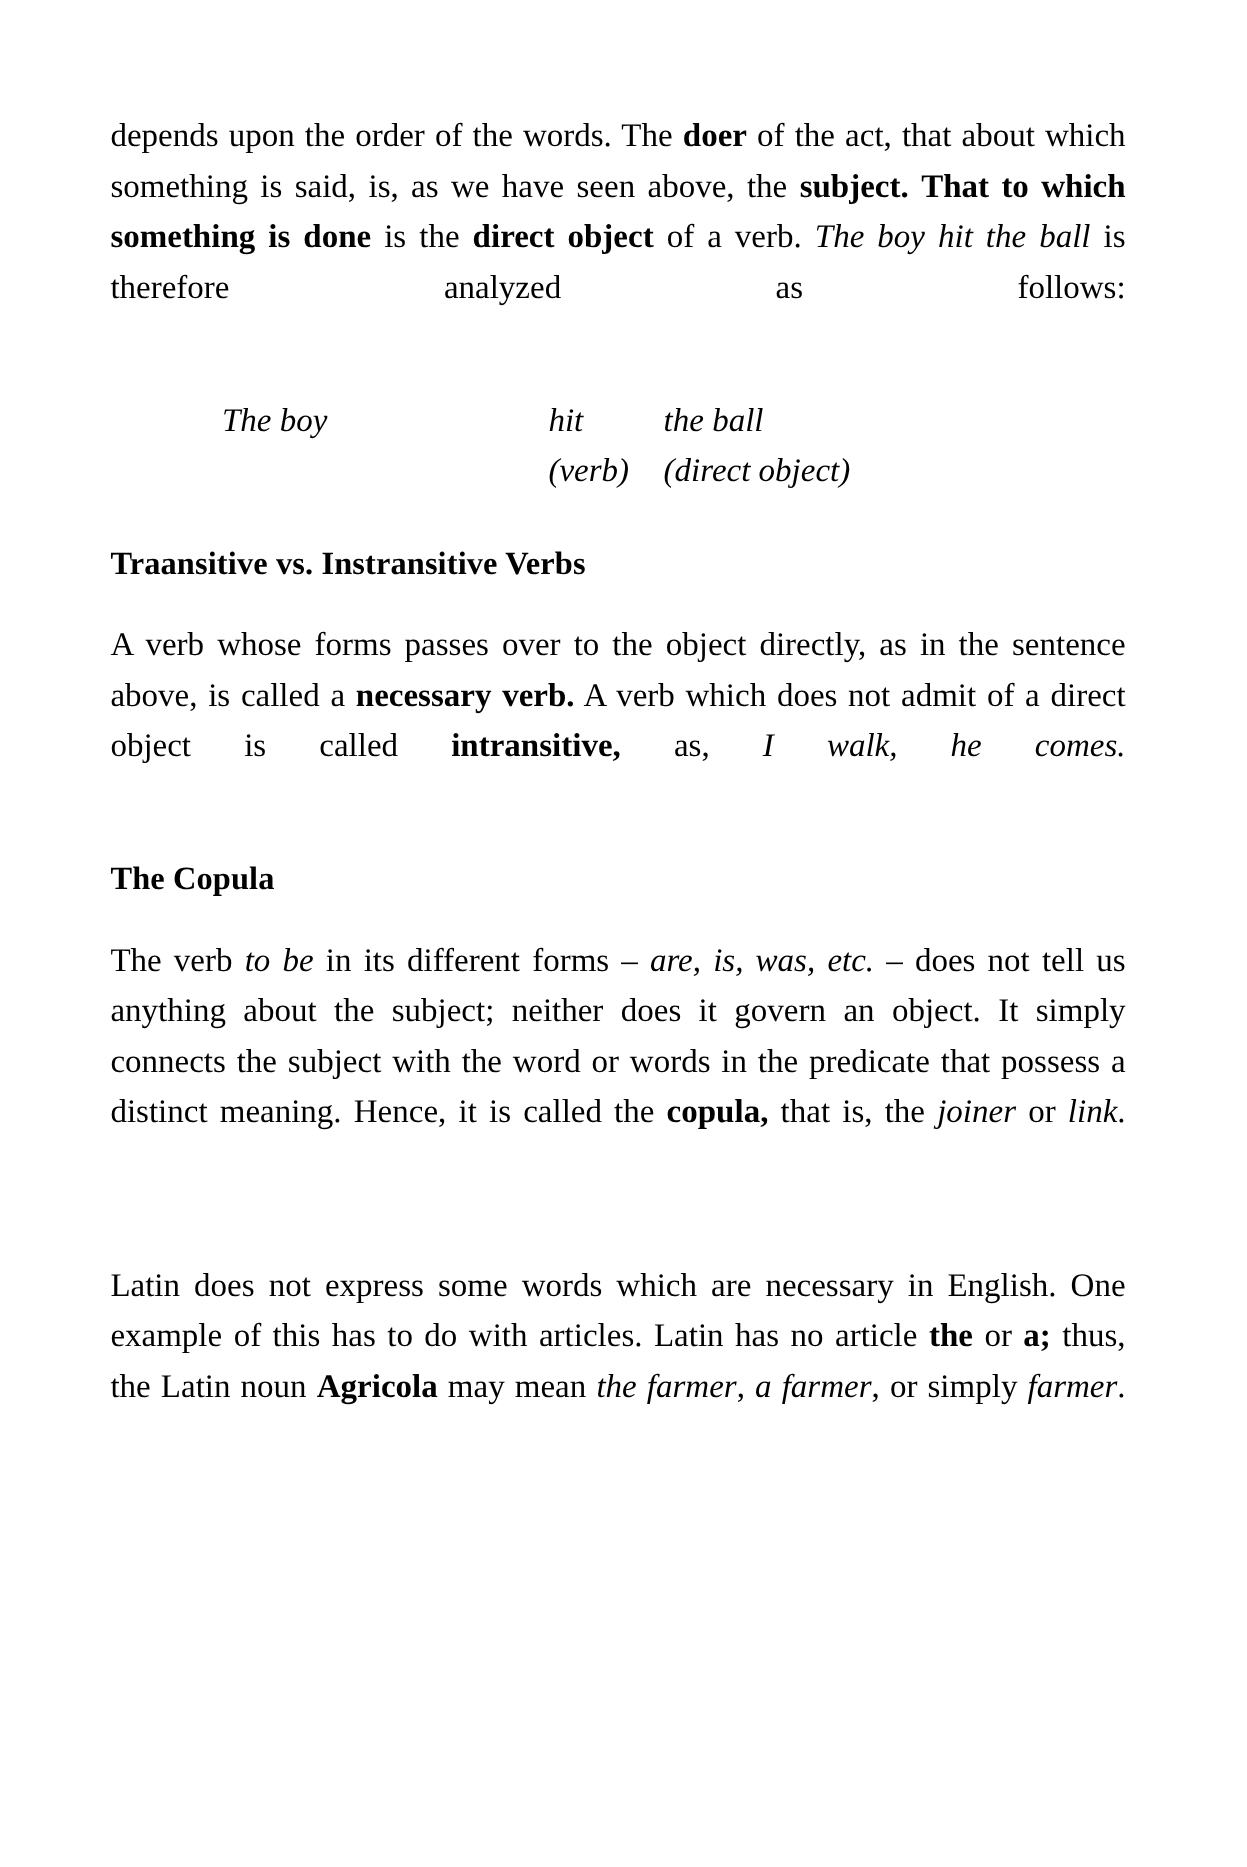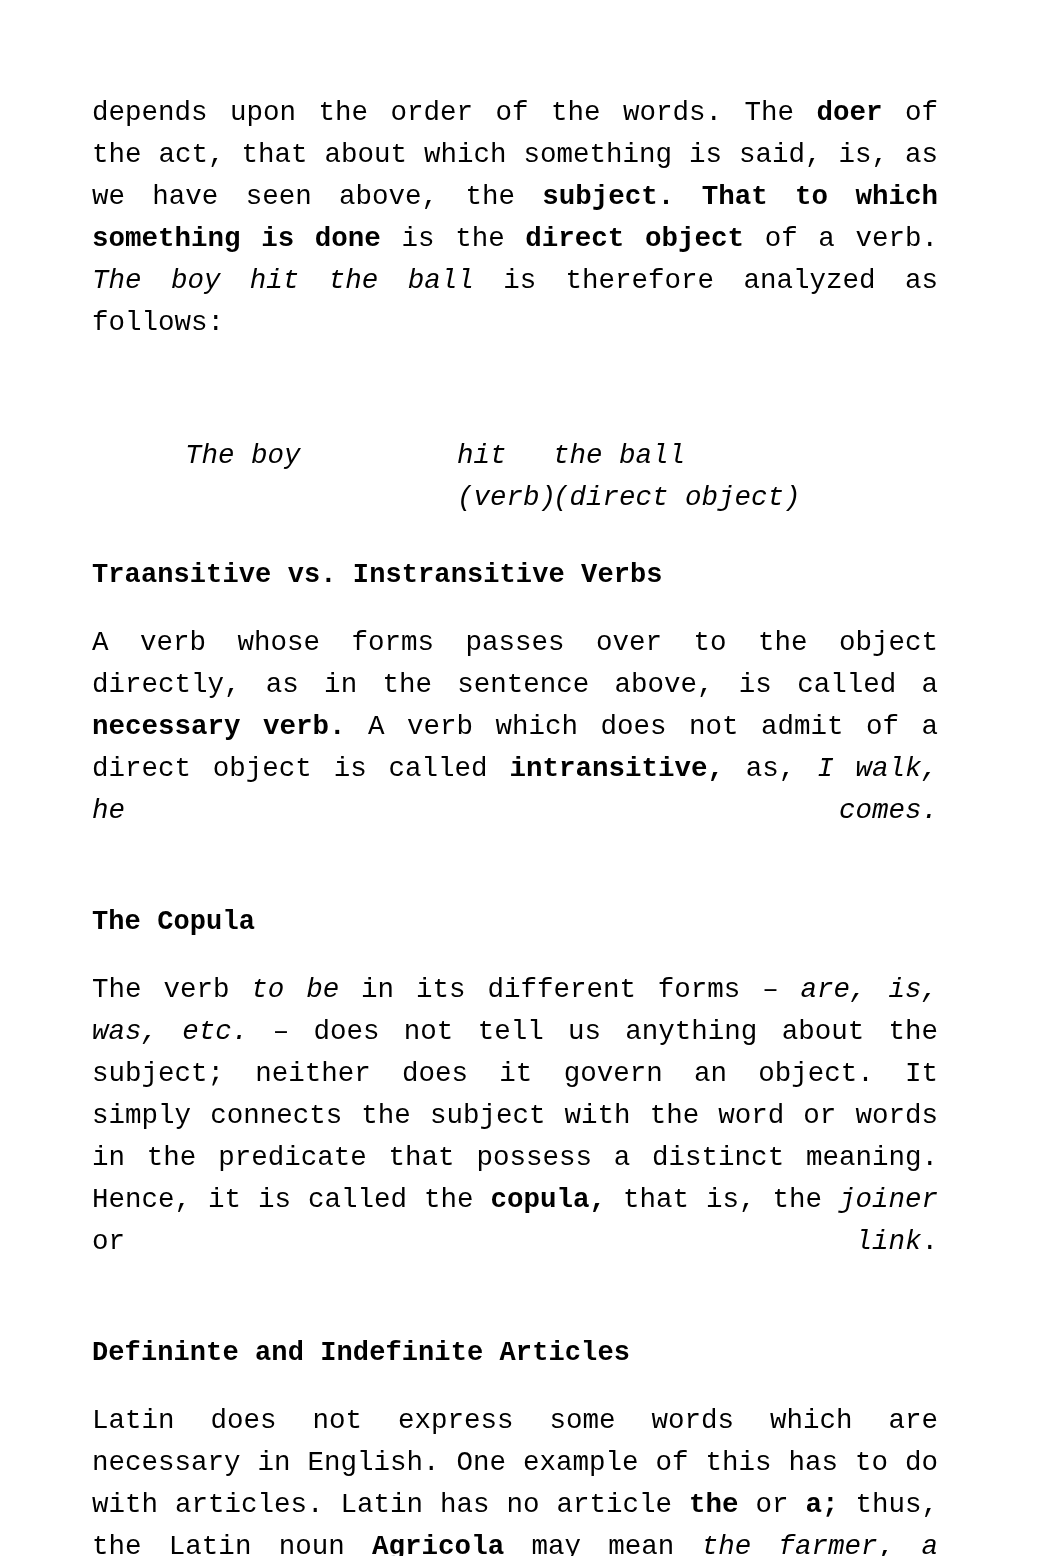--- a/index.html
+++ b/index.html
@@ -13,21 +13,20 @@
     font-family: "Liberation Serif", "DejaVu Serif", serif;
     color: #000000;
     -webkit-font-smoothing: antialiased;
   }
   .page {
     position: relative;
     width: 1039px;
     height: 1556px;
     background: #ffffff;
     overflow: hidden;
-    font-family: Liberation Mono, monospace;
   }
   .content {
     position: absolute;
     left: 92px;
     top: 92px;
     width: 846px;
   }
   p.body-par {
     margin: 0 0 0 0;
     font-size: 27.5px;
@@ -86,21 +85,20 @@
     position: absolute;
     left: 360px;
     top: 0;
     font-size: 27.5px;
     line-height: 34px;
     white-space: nowrap;
   }
   .analysis-rows {
     position: relative;
     height: 92px;
-    margin-top: 22px;
   }
   .cell {
     position: absolute;
     font-size: 27.5px;
     line-height: 42px;
     font-style: italic;
     white-space: nowrap;
   }
   .r1 { top: 0; }
   .r2 { top: 42px; }
@@ -137,19 +135,18 @@
 
     <p class="body-par"><span>A verb whose forms passes over to the object directly, as in the sentence above, is called a </span><b>necessary verb.</b><span> A verb which does not admit of a direct object is called </span><b>intransitive,</b><span> as, </span><i>I walk, he comes.</i></p>
 
     <div class="heading-gap-before"></div>
     <h2 class="section-heading">The Copula</h2>
     <div class="heading-gap-after"></div>
 
     <p class="body-par"><span>The verb </span><i>to be</i><span> in its different forms – </span><i>are, is, was, etc.</i><span> – does not tell us anything about the subject; neither does it govern an object. It simply connects the subject with the word or words in the predicate that possess a distinct meaning. Hence, it is called the </span><b>copula,</b><span> that is, the </span><i>joiner</i><span> or </span><i>link</i><span>.</span></p>
 
     <div class="heading-gap-before"></div>
-    <h2 class="section-heading">Defininte and Indefinite Articles</h2>
     <div class="heading-gap-after"></div>
 
     <p class="body-par"><span>Latin does not express some words which are necessary in English. One example of this has to do with articles. Latin has no article </span><b>the</b><span> or </span><b>a;</b><span> thus, the Latin noun </span><b>Agricola</b><span> may mean </span><i>the farmer</i><span>, </span><i>a farmer</i><span>, or simply </span><i>farmer</i><span>.</span></p>
 
   </div>
 </div>
 
 </body></html>

